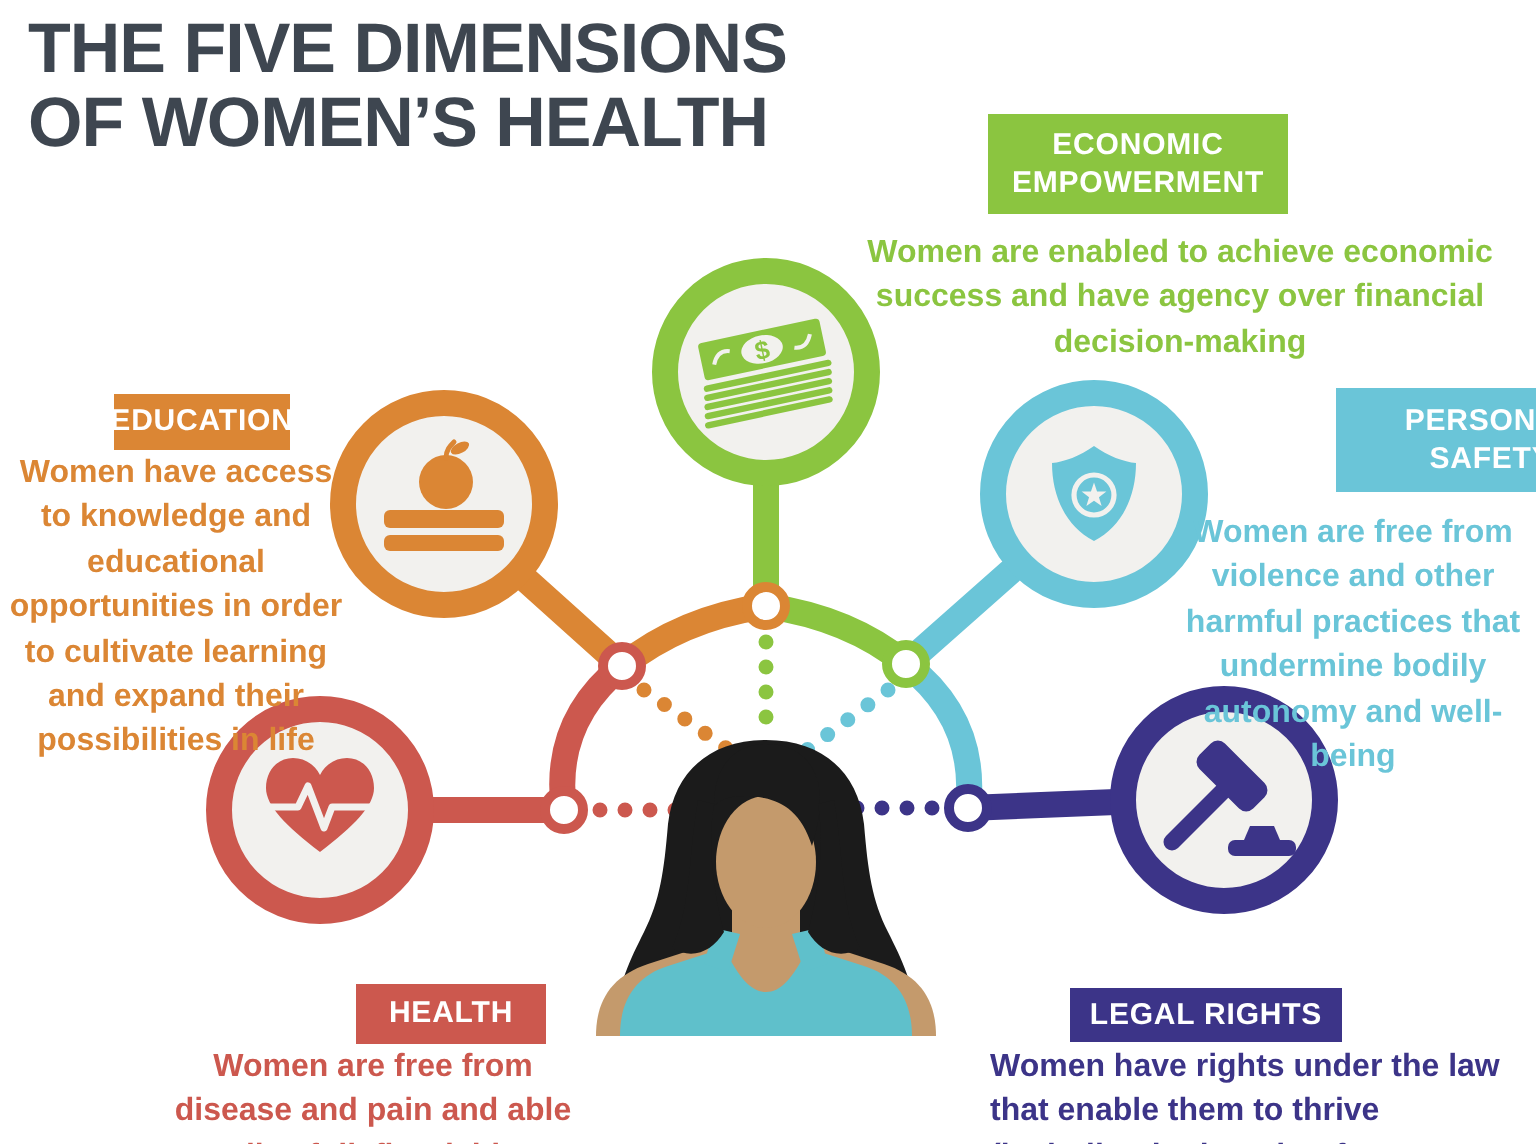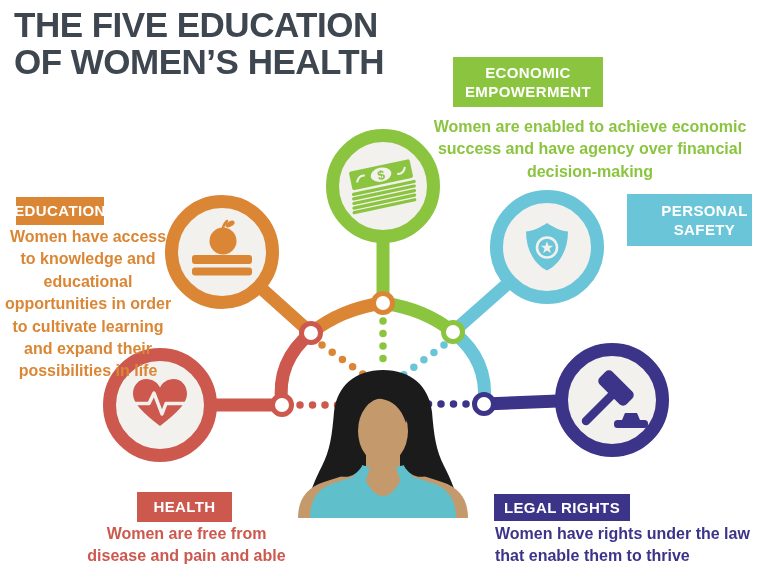--- a/index.html
+++ b/index.html
@@ -21,21 +21,21 @@
   .stroke-green{stroke:var(--green)}   .fill-green{fill:var(--green)}
   .stroke-orange{stroke:var(--orange)} .fill-orange{fill:var(--orange)}
   .stroke-blue{stroke:var(--blue)}     .fill-blue{fill:var(--blue)}
   .stroke-red{stroke:var(--red)}       .fill-red{fill:var(--red)}
   .stroke-navy{stroke:var(--navy)}     .fill-navy{fill:var(--navy)}
   .stroke-panel{stroke:var(--panel)}   .fill-panel{fill:var(--panel)}
   .fill-skin{fill:var(--skin)} .fill-hair{fill:var(--hair)} .fill-teal{fill:var(--teal-top)}
   .label-box{
     position:absolute;color:#ffffff;font-weight:bold;font-size:15px;
     line-height:1.28;text-align:center;letter-spacing:0.4px;
-    display:flex;align-items:center;justify-content:center;padding:3px 6px;box-sizing:border-box;
+    display:flex;align-items:center;justify-content:center;padding:3px 6px;box-sizing:border-box;margin-left:41px;
   }
   .desc{
     position:absolute;font-weight:bold;font-size:16px;line-height:1.4;text-align:center;
   }
   .box-economic{left:453px;top:57px;width:150px;height:50px;background:var(--green);}
   .desc-economic{left:418px;top:116px;width:344px;color:var(--green);}
   .box-education{left:16px;top:197px;width:88px;height:28px;background:var(--orange);}
   .desc-education{left:2px;top:226px;width:172px;color:var(--orange);}
   .box-safety{left:627px;top:194px;width:125px;height:52px;background:var(--blue);padding-left:36px;}
   .desc-safety{left:585px;top:256px;width:183px;color:var(--blue);}
@@ -43,21 +43,21 @@
   .desc-health{left:84px;top:523px;width:205px;color:var(--red);}
   .box-legal{left:494px;top:494px;width:136px;height:27px;background:var(--navy);}
   .desc-legal{left:495px;top:523px;width:268px;color:var(--navy);text-align:left;}
 </style>
 </head>
 <body>
 
 <div id="canvas">
 
   <div class="title">
-    <div>THE FIVE EDUCATION</div>
+    <div>THE FIVE DIMENSIONS</div>
     <div>OF WOMEN’S HEALTH</div>
   </div>
 
   <svg width="768" height="572" viewBox="0 0 768 572">
 
     <g>
       <path class="arc stroke-green" d="M 383,238 L 383,303"></path>
       <path class="arc stroke-orange" d="M 262,289 L 311,333"></path>
       <path class="arc stroke-blue" d="M 505,286 L 453,332"></path>
       <path class="arc stroke-red" d="M 212,405 L 282,405"></path>
@@ -158,20 +158,21 @@
     </g>
   </svg>
 
   <div class="label-box box-economic">ECONOMIC EMPOWERMENT</div>
   <div class="desc desc-economic">Women are enabled to achieve economic success and have agency over financial decision-making</div>
 
   <div class="label-box box-education">EDUCATION</div>
   <div class="desc desc-education">Women have access to knowledge and educational opportunities in order to cultivate learning and expand their possibilities in life</div>
 
   <div class="label-box box-safety">PERSONAL SAFETY</div>
+  <div class="desc desc-safety">Women are free from violence and other harmful practices that undermine bodily autonomy and well-being</div>
 
   <div class="label-box box-health">HEALTH</div>
   <div class="desc desc-health">Women are free from disease and pain and able to live full, flourishing lives</div>
 
   <div class="label-box box-legal">LEGAL RIGHTS</div>
   <div class="desc desc-legal">Women have rights under the law that enable them to thrive (including in the other four dimensions)</div>
 
 </div>
 
 </body></html>

